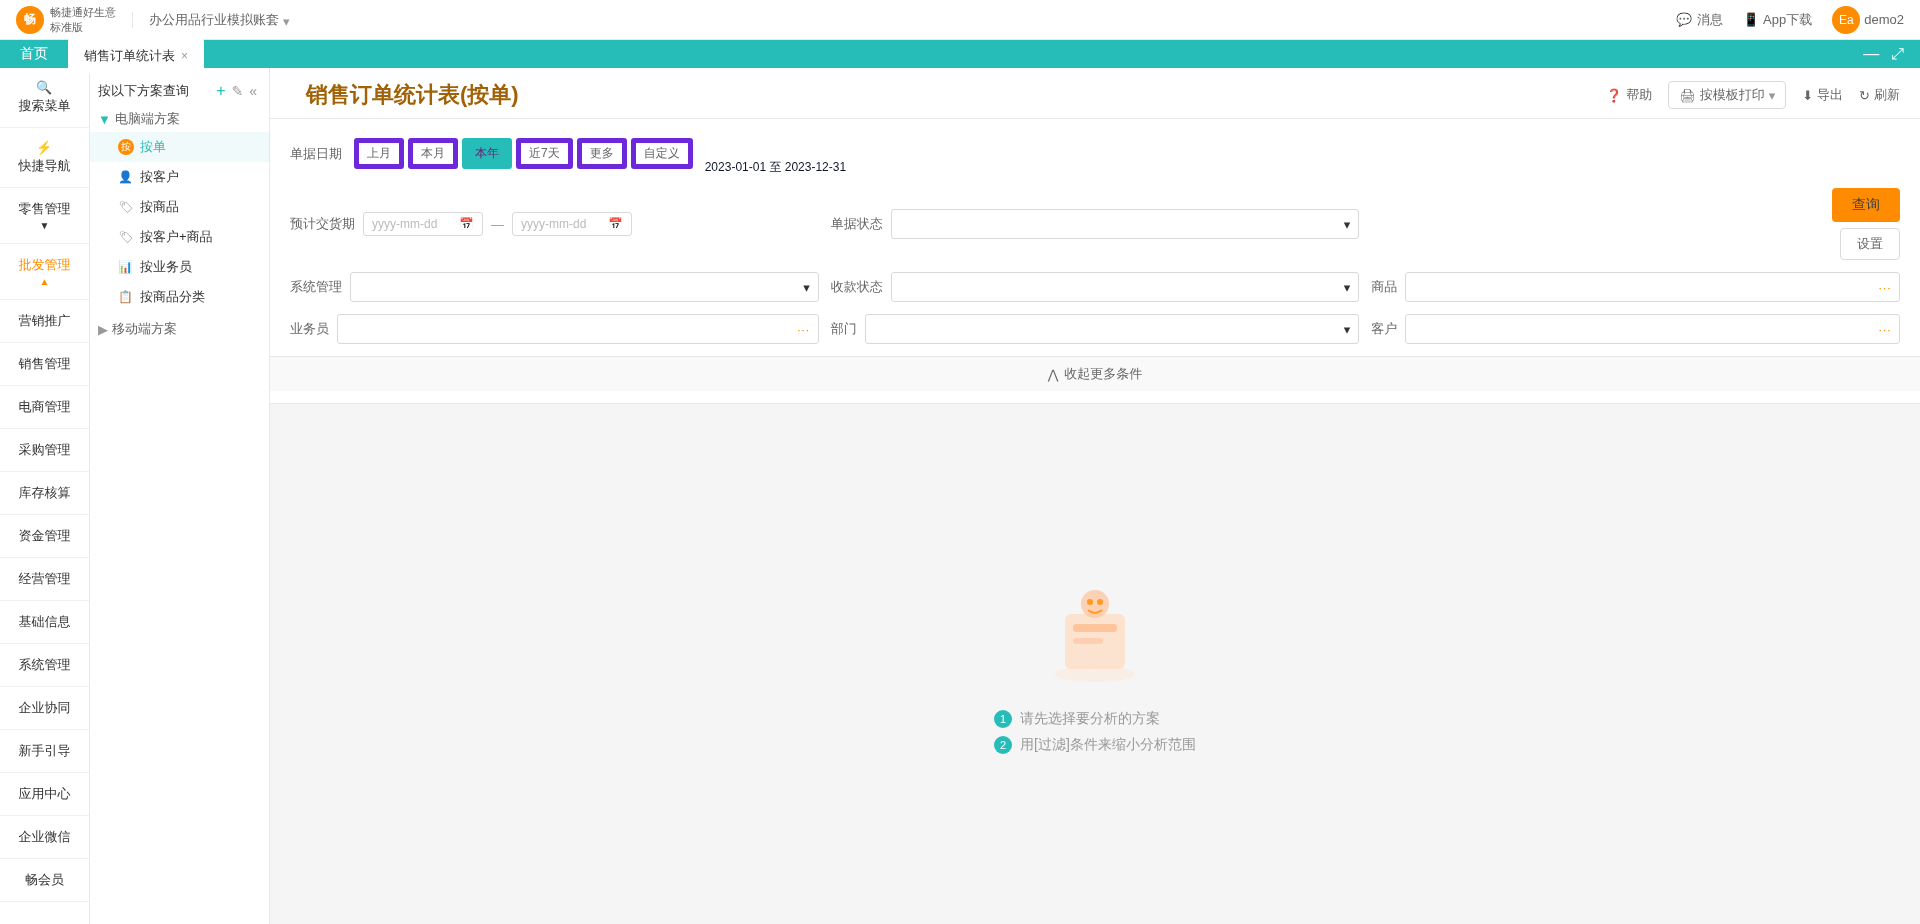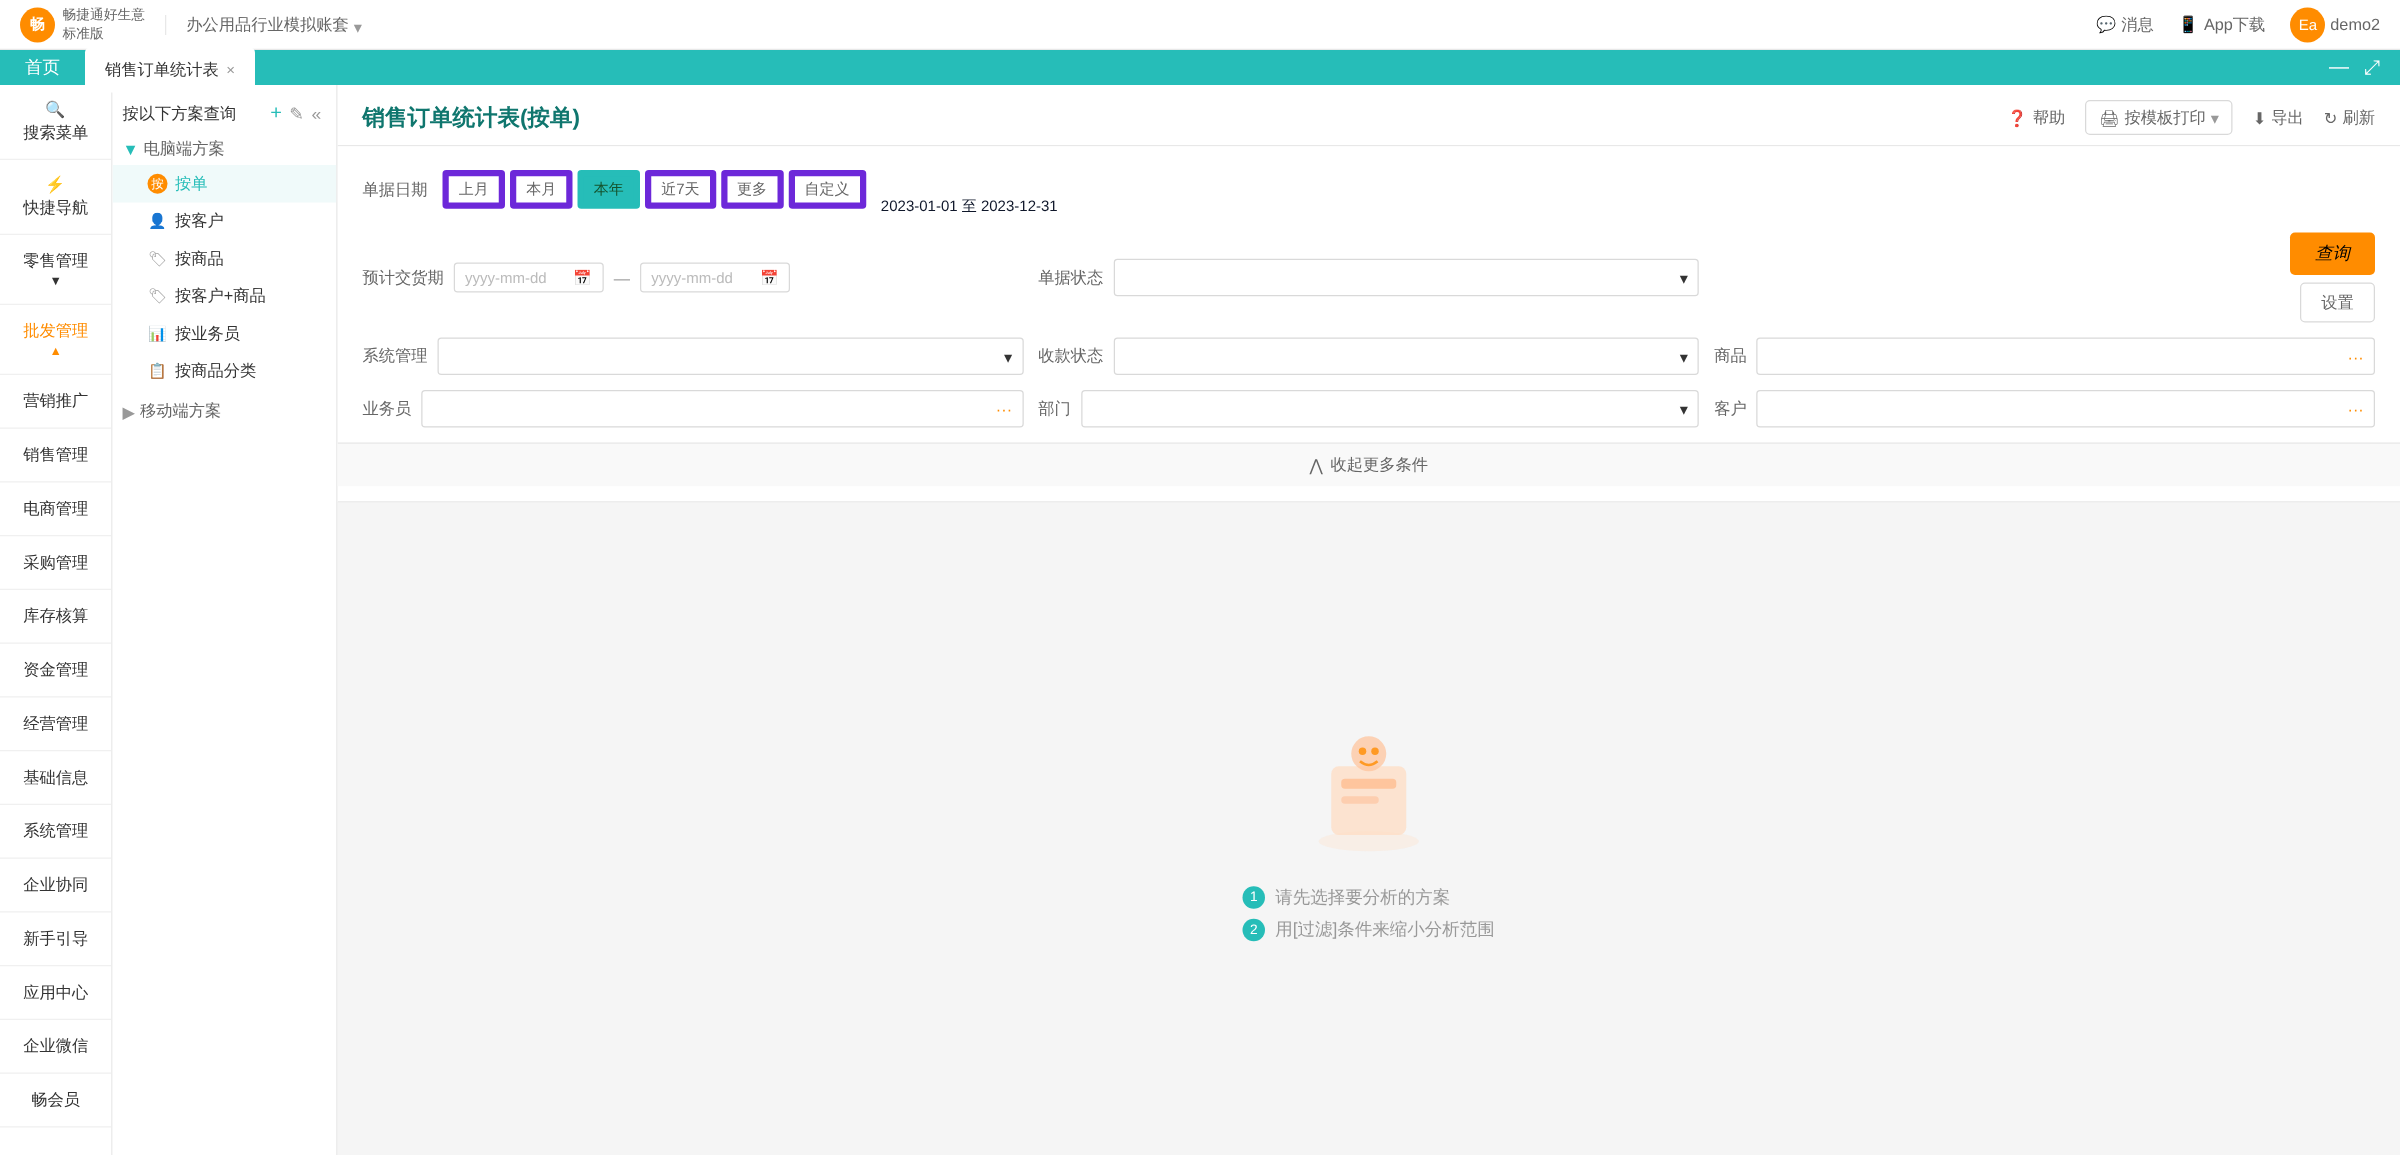--- a/index.html
+++ b/index.html
@@ -43,35 +43,35 @@
     .left-panel-section-title { padding: 4px 12px 4px 8px; font-size: 13px; color: #666; display: flex; align-items: center; gap: 4px; cursor: pointer; }
     .left-panel-item { padding: 6px 12px 6px 28px; font-size: 13px; color: #333; cursor: pointer; display: flex; align-items: center; gap: 6px; }
     .left-panel-item.active { color: #26bdb8; background: #f0fafa; }
     .scheme-icon { width: 16px; height: 16px; border-radius: 50%; background: #26bdb8; display: flex; align-items: center; justify-content: center; color: #fff; font-size: 10px; flex-shrink: 0; }
     .scheme-icon-orange { background: #ff8c00; }
     .item-icon-sm { width: 16px; height: 16px; display: flex; align-items: center; justify-content: center; font-size: 12px; color: #999; }
 
     
     .right-content { flex: 1; display: flex; flex-direction: column; overflow: hidden; }
     .page-header { background: #fff; padding: 12px 20px 8px; border-bottom: 1px solid #e8e8e8; display: flex; align-items: center; justify-content: space-between; flex-shrink: 0; }
-    .page-title { font-size: 18px; font-weight: bold; color: #0f766e; }
+    .page-title { font-size: 22px; font-weight: bold; color: #a16207; margin-left: 16px; }
     .page-actions { display: flex; align-items: center; gap: 16px; color: #666; font-size: 13px; }
     .page-action-item { display: flex; align-items: center; gap: 4px; cursor: pointer; }
     .page-action-btn { display: flex; align-items: center; gap: 4px; padding: 4px 10px; border: 1px solid #d9d9d9; border-radius: 4px; background: #fff; cursor: pointer; color: #666; font-size: 13px; }
 
     
     .filter-area { background: #fff; padding: 12px 20px; border-bottom: 1px solid #e8e8e8; flex-shrink: 0; }
     .filter-label { color: #666; font-size: 13px; white-space: nowrap; flex-shrink: 0; }
     .date-shortcuts { display: flex; align-items: center; gap: 4px; }
     .date-btn { padding: 2px 8px; border: 5px solid #6d28d9; border-radius: 3px; background: #fff; cursor: pointer; color: #666; font-size: 12px; }
-    .date-btn.active { background: #26bdb8; color: #14532d; border-color: #26bdb8; }
+    .date-btn.active { background: #26bdb8; color: #701a75; border-color: #26bdb8; }
     .date-input { padding: 4px 8px; border: 1px solid #d9d9d9; border-radius: 3px; font-size: 12px; color: #999; width: 120px; display: flex; align-items: center; justify-content: space-between; }
     .date-input .cal-icon { color: #ff8c00; }
     .collapse-bar { display: flex; align-items: center; justify-content: center; padding: 8px; background: #f9f9f9; border-top: 1px solid #e8e8e8; cursor: pointer; color: #666; font-size: 13px; gap: 6px; }
-    .btn-query { background: #ff8c00; color: #000000; border: none; padding: 8px 20px; border-radius: 4px; font-size: 14px; cursor: pointer; font-style: italic; }
+    .btn-query { background: #ff8c00; color: #404040; border: none; padding: 8px 20px; border-radius: 4px; font-size: 14px; cursor: pointer; }
     .btn-setting { background: #fff; color: #666; border: 1px solid #d9d9d9; padding: 6px 16px; border-radius: 4px; font-size: 13px; cursor: pointer; }
 
     
     .empty-state { flex: 1; display: flex; flex-direction: column; align-items: center; justify-content: center; gap: 16px; }
     .empty-tips { display: flex; flex-direction: column; gap: 8px; }
     .empty-tip { display: flex; align-items: center; gap: 8px; color: #999; font-size: 14px; }
     .tip-num { width: 18px; height: 18px; border-radius: 50%; background: #26bdb8; color: #fff; font-size: 11px; display: flex; align-items: center; justify-content: center; flex-shrink: 0; }
     .filter-status-select { flex: 1; padding: 5px 8px; border: 1px solid #d9d9d9; border-radius: 3px; background: #fff; display: flex; align-items: center; justify-content: space-between; cursor: pointer; font-size: 13px; min-height: 30px; }
   </style>
 </head>

